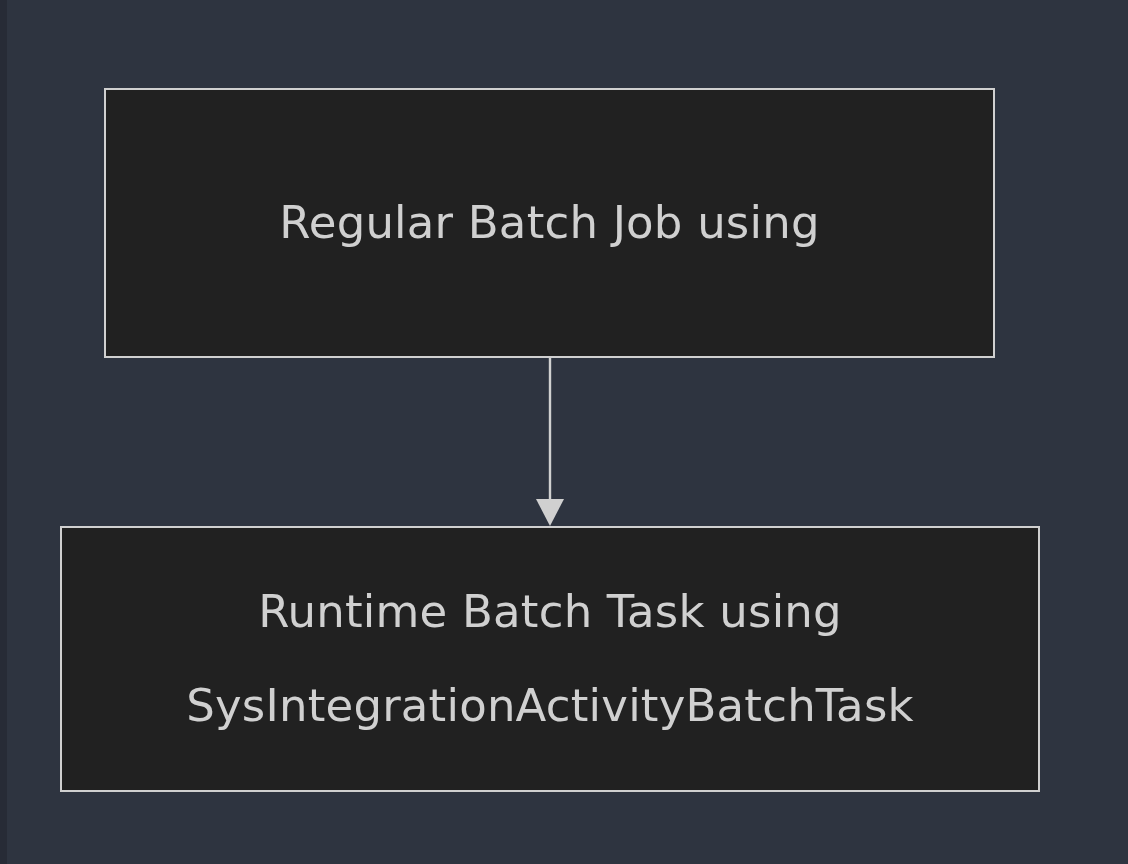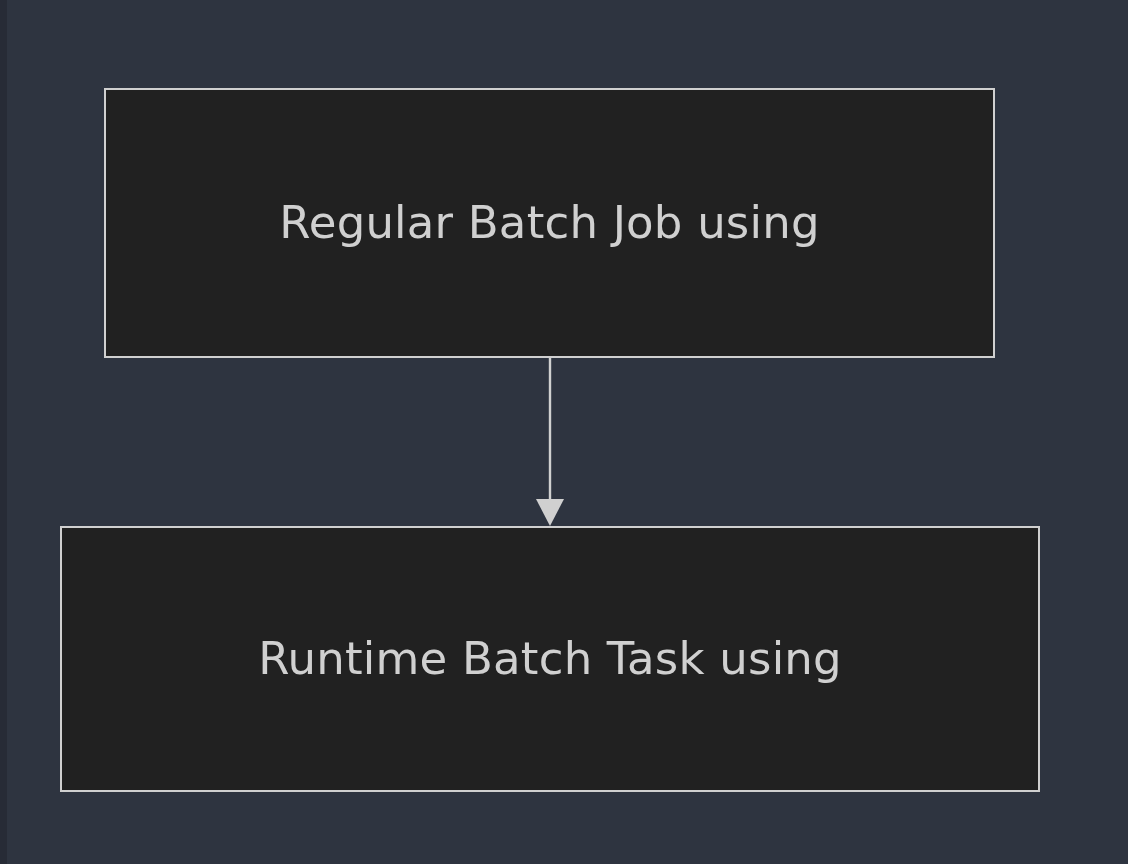--- a/index.html
+++ b/index.html
@@ -90,15 +90,16 @@
     <line x1="550" y1="358" x2="550" y2="501" stroke="#d0d0d0" stroke-width="2.4"></line>
     <polygon points="536,499 564,499 550,526" fill="#d0d0d0"></polygon>
   </svg>
 
   <div class="node" id="node-batch-job">
     <span class="line">Regular Batch Job using</span>
   </div>
 
   <div class="node" id="node-batch-task">
     <span class="line">Runtime Batch Task using</span>
+    <span class="line">SysIntegrationActivityBatchTask</span>
   </div>
 
 </div>
 
 </body></html>

